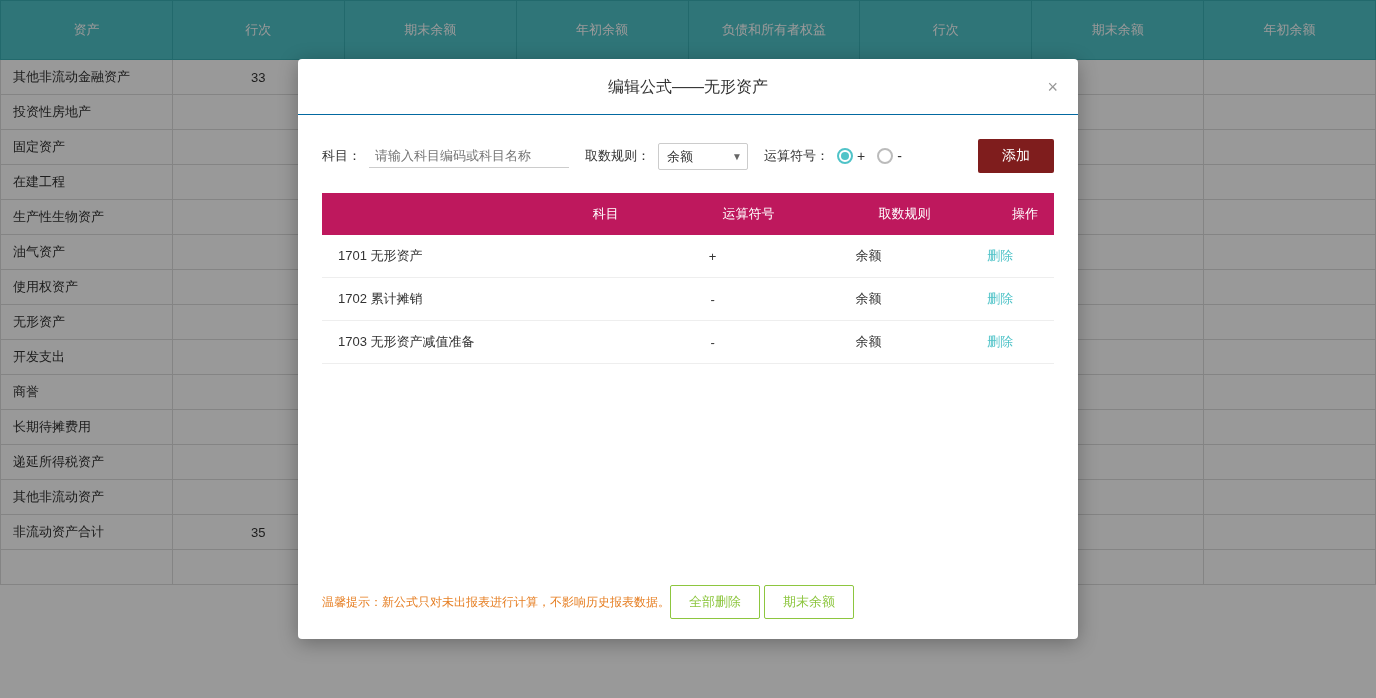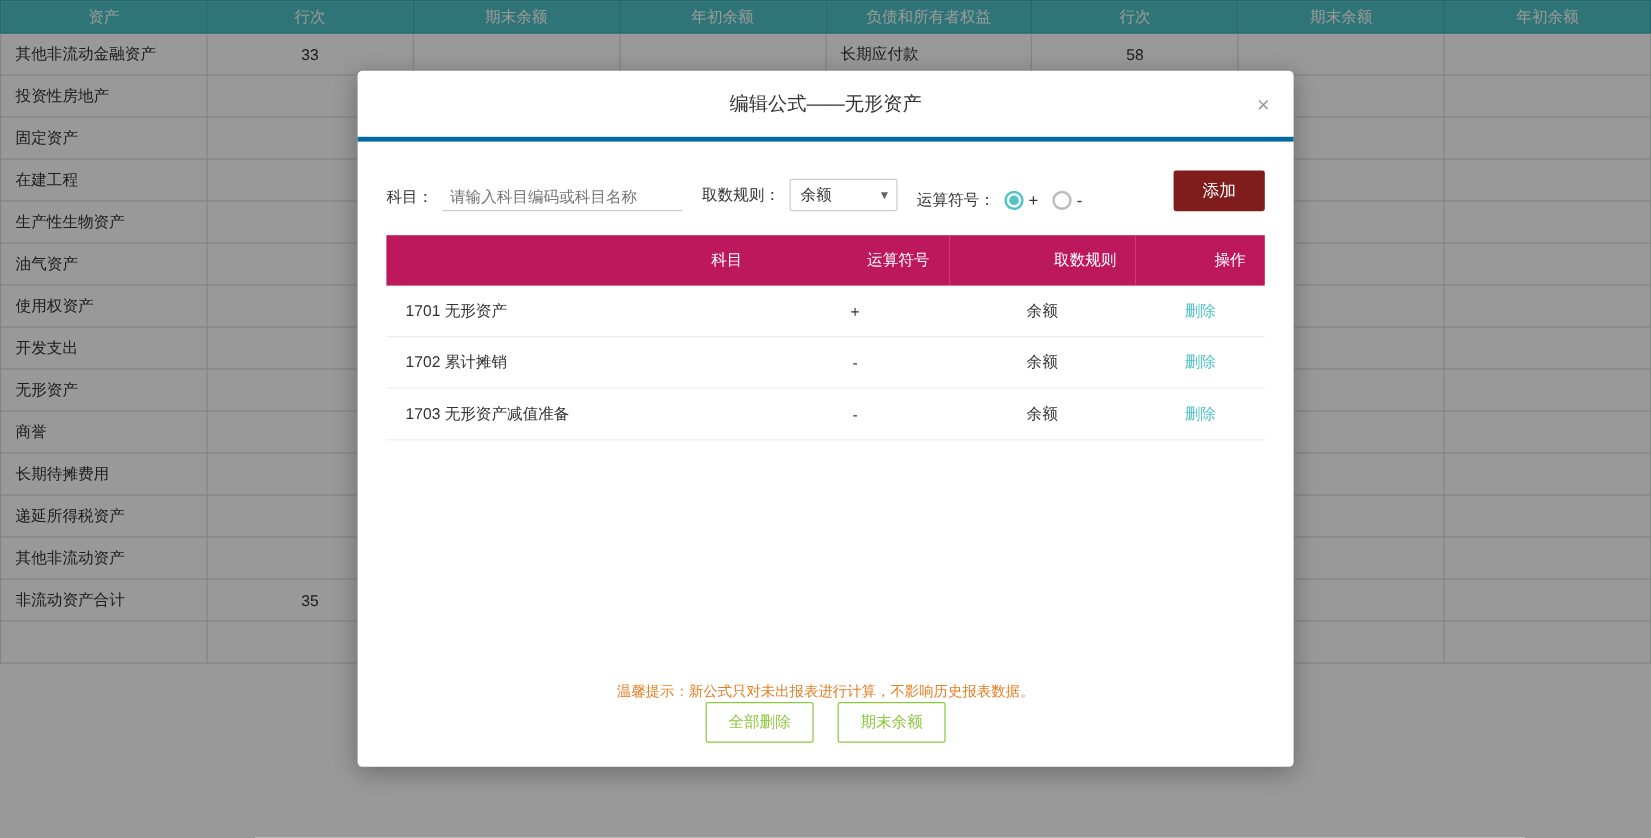--- a/index.html
+++ b/index.html
@@ -20,21 +20,21 @@
 
     .bg-table {
       width: 100%;
       border-collapse: collapse;
       table-layout: fixed;
     }
 
     .bg-table th {
       background: #4fc3c8;
       color: #fff;
-      padding: 4px 6px;
+      padding: 20px 6px;
       text-align: center;
       border: 1px solid #3ab0b5;
       font-weight: normal;
       font-size: 13px;
     }
 
     .bg-table td {
       padding: 8px 6px;
       text-align: center;
       border: 1px solid #ddd;
@@ -65,21 +65,21 @@
       min-height: 580px;
       border-radius: 4px;
       box-shadow: 0 4px 20px rgba(0,0,0,0.3);
       display: flex;
       flex-direction: column;
       position: relative;
     }
 
     .modal-header {
       padding: 18px 24px 16px;
-      border-bottom: 4px solid #0369a1;
+      border-bottom: 1px solid #0369a1;
       display: flex;
       align-items: center;
       justify-content: center;
       position: relative;
     }
 
     .modal-title {
       font-size: 16px;
       color: #333;
       font-weight: 500;
@@ -100,21 +100,21 @@
     }
 
     .modal-body {
       padding: 24px 24px 20px;
       flex: 1;
     }
 
     
     .form-row {
       display: flex;
-      align-items: flex-end;
+      align-items: center;
       gap: 16px;
       margin-bottom: 20px;
       flex-wrap: nowrap;
     }
 
     .form-group {
       display: flex;
       align-items: center;
       gap: 8px;
     }
@@ -258,31 +258,30 @@
       font-size: 13px;
       padding: 0;
     }
 
     
     .modal-footer {
       padding: 16px 24px 20px;
       display: flex;
       align-items: center;
       justify-content: flex-start;
-      flex-direction: column;
     }
 
     .footer-tip {
       color: #e67e22;
       font-size: 12px;
     }
 
     .footer-actions {
       display: flex;
-      gap: 20px;
+      gap: 4px;
     }
 
     .btn-outline {
       background: #fff;
       border: 1px solid #8dc63f;
       color: #8dc63f;
       padding: 7px 18px;
       font-size: 13px;
       cursor: pointer;
       border-radius: 2px;
@@ -377,31 +376,31 @@
         <td class="bg-left-td">使用权资产</td>
         <td></td>
           <td></td>
           <td></td>
         <td></td>
           <td></td>
           <td></td>
           <td></td>
       </tr>
       <tr>
+        <td class="bg-left-td">无形资产</td>
+        <td></td>
+          <td></td>
+          <td></td>
+        <td></td>
+          <td></td>
+          <td></td>
+          <td></td>
+      </tr>
+      <tr>
         <td class="bg-left-td">开发支出</td>
-        <td></td>
-          <td></td>
-          <td></td>
-        <td></td>
-          <td></td>
-          <td></td>
-          <td></td>
-      </tr>
-      <tr>
-        <td class="bg-left-td">无形资产</td>
         <td></td>
           <td></td>
           <td></td>
         <td></td>
           <td></td>
           <td></td>
           <td></td>
       </tr>
       <tr>
         <td class="bg-left-td">商誉</td>

